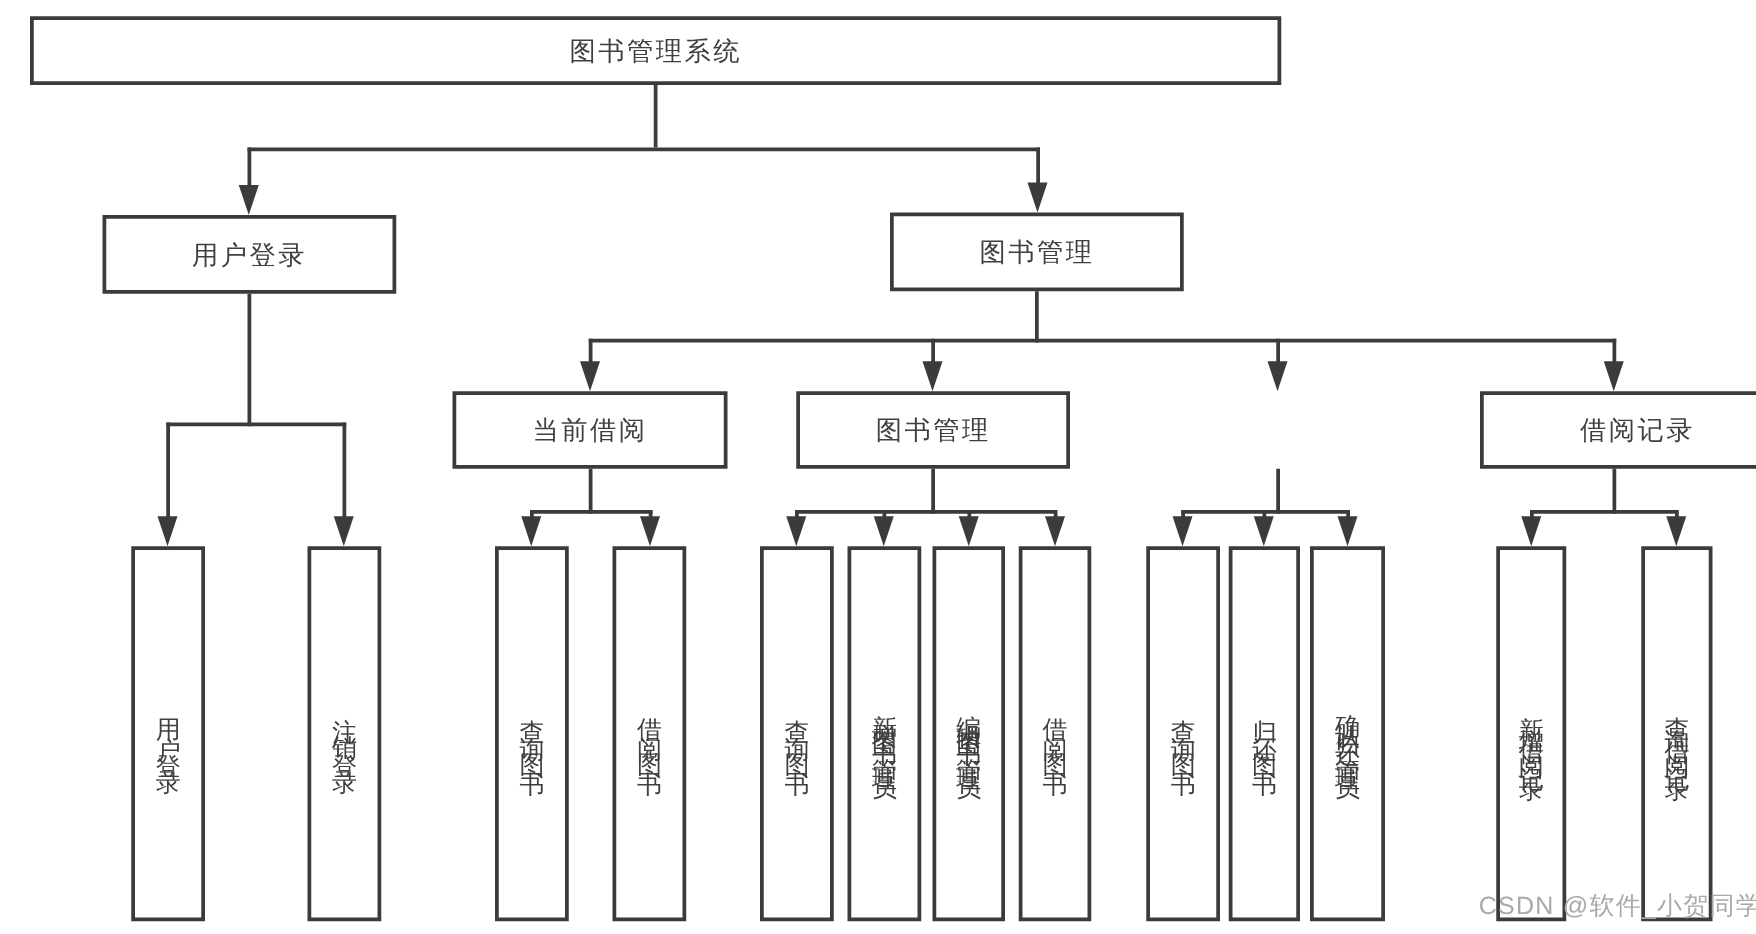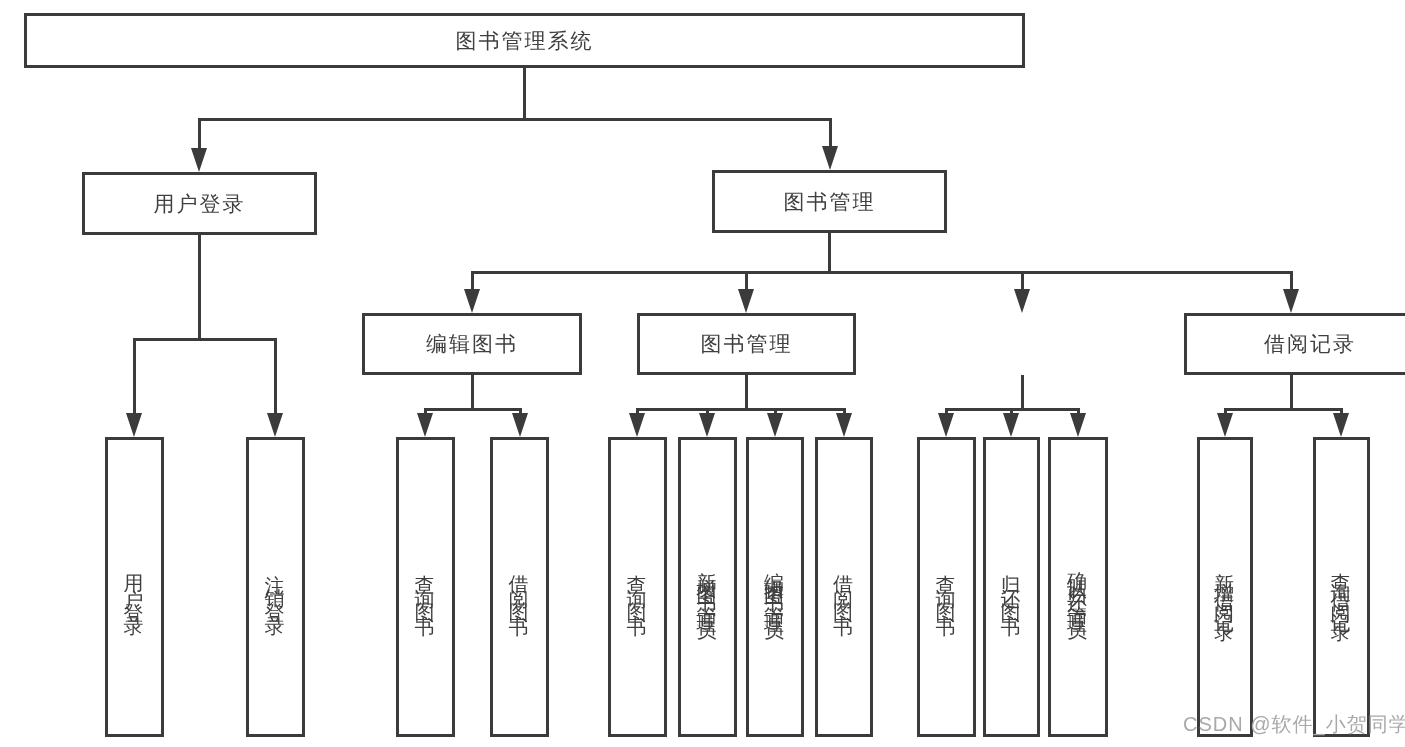--- a/index.html
+++ b/index.html
@@ -92,21 +92,21 @@
   <div class="vline" style="left:471px;top:271px;height:20px;"></div>
   <div class="arrow" style="left:464px;top:289px;"></div>
   <div class="vline" style="left:745px;top:271px;height:20px;"></div>
   <div class="arrow" style="left:738px;top:289px;"></div>
   <div class="vline" style="left:1021px;top:271px;height:20px;"></div>
   <div class="arrow" style="left:1014px;top:289px;"></div>
   <div class="vline" style="left:1290px;top:271px;height:20px;"></div>
   <div class="arrow" style="left:1283px;top:289px;"></div>
 
   <div class="box" style="left:362px;top:313px;width:220px;height:62px;">
-    <span class="hlabel">编辑图书</span>
+    <span class="hlabel">当前借阅</span>
   </div>
   <div class="box" style="left:637px;top:313px;width:219px;height:62px;">
     <span class="hlabel">图书管理</span>
   </div>
   <div class="box" style="left:1184px;top:313px;width:252px;height:62px;">
     <span class="hlabel">借阅记录</span>
   </div>
 
   <div class="vline" style="left:471px;top:375px;height:36px;"></div>
   <div class="hline" style="left:424px;top:408px;width:98px;"></div>

